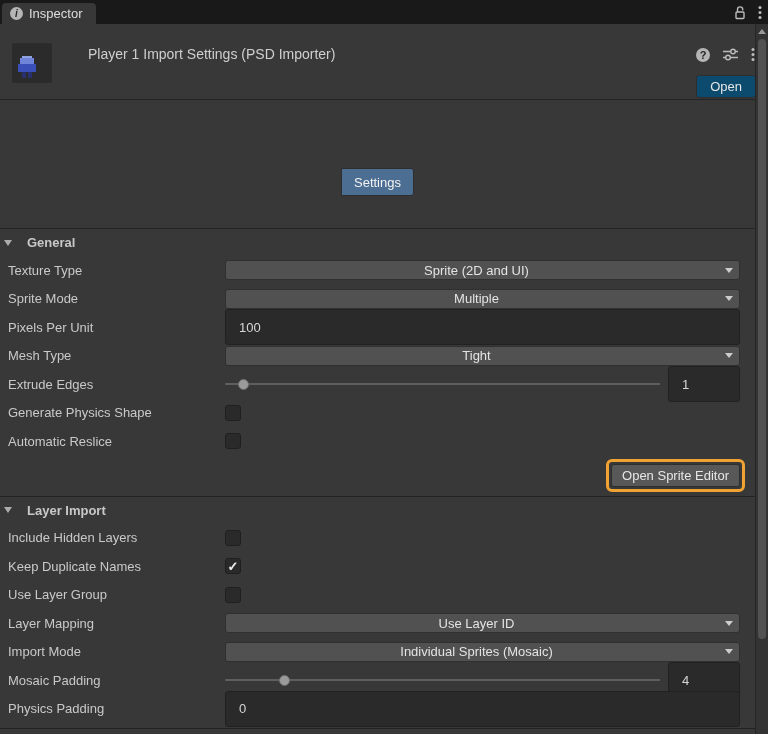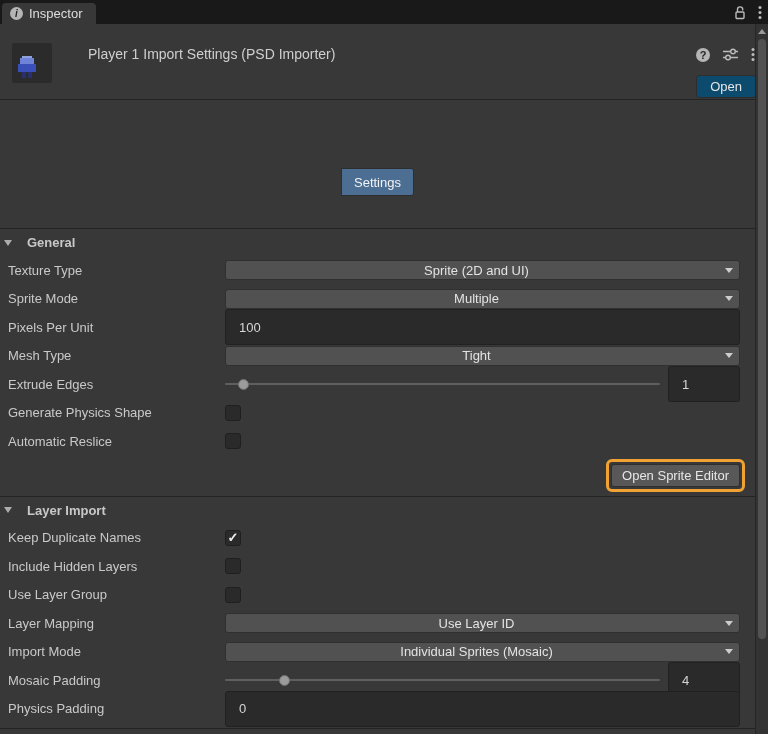--- a/index.html
+++ b/index.html
@@ -209,32 +209,32 @@
         <button class="gray-btn">Open Sprite Editor</button>
       </div>
     </div>
 
     <div class="sec-head">
       <span class="fold"></span>
       <span>Layer Import</span>
     </div>
 
     <div class="row">
+      <span class="label">Include Hidden Layers</span>
+      <div class="ctrl">
+          <div class="checkbox"></div>
+        </div>
+    </div>
+
+    <div class="row">
       <span class="label">Keep Duplicate Names</span>
       <div class="ctrl">
           <div class="checkbox">
         <span>✓</span>
       </div>
-        </div>
-    </div>
-
-    <div class="row">
-      <span class="label">Include Hidden Layers</span>
-      <div class="ctrl">
-          <div class="checkbox"></div>
         </div>
     </div>
 
     <div class="row">
       <span class="label">Use Layer Group</span>
       <div class="ctrl">
           <div class="checkbox"></div>
         </div>
     </div>
 

